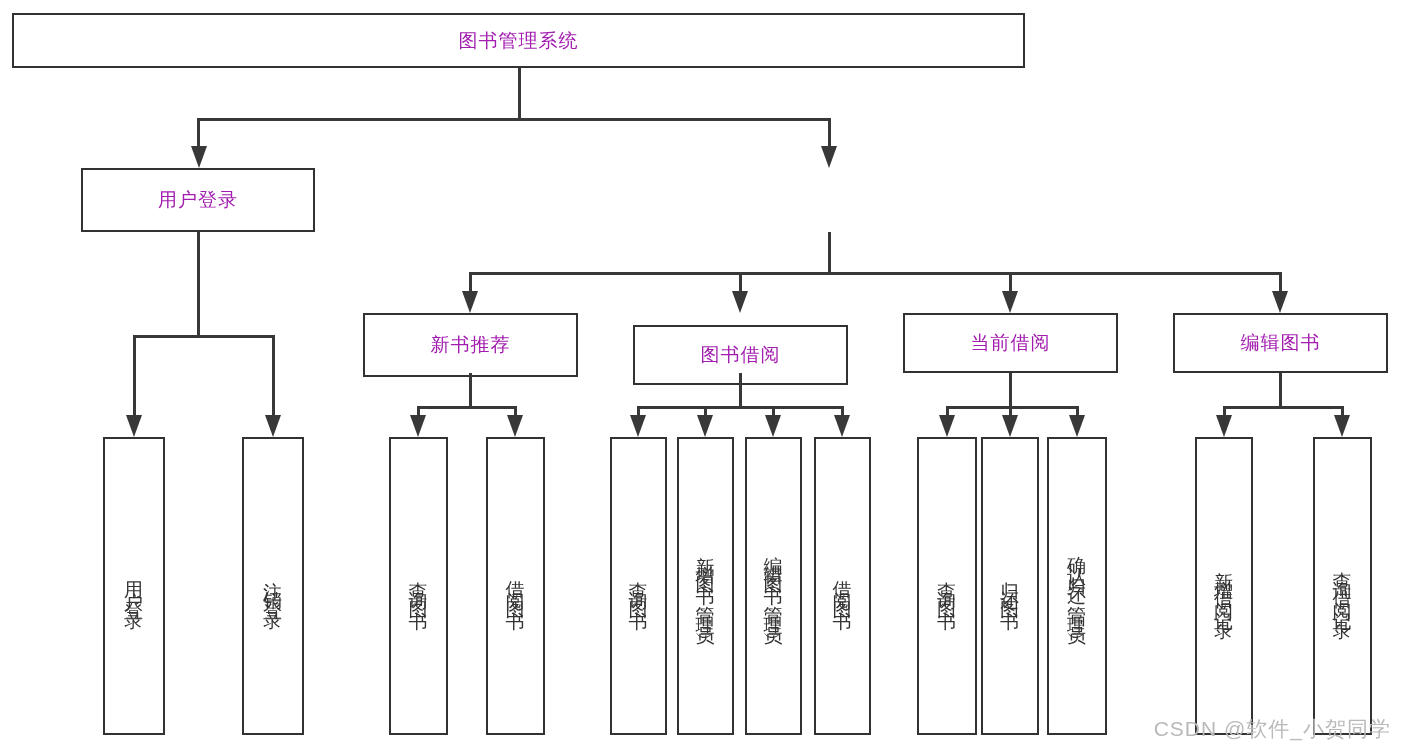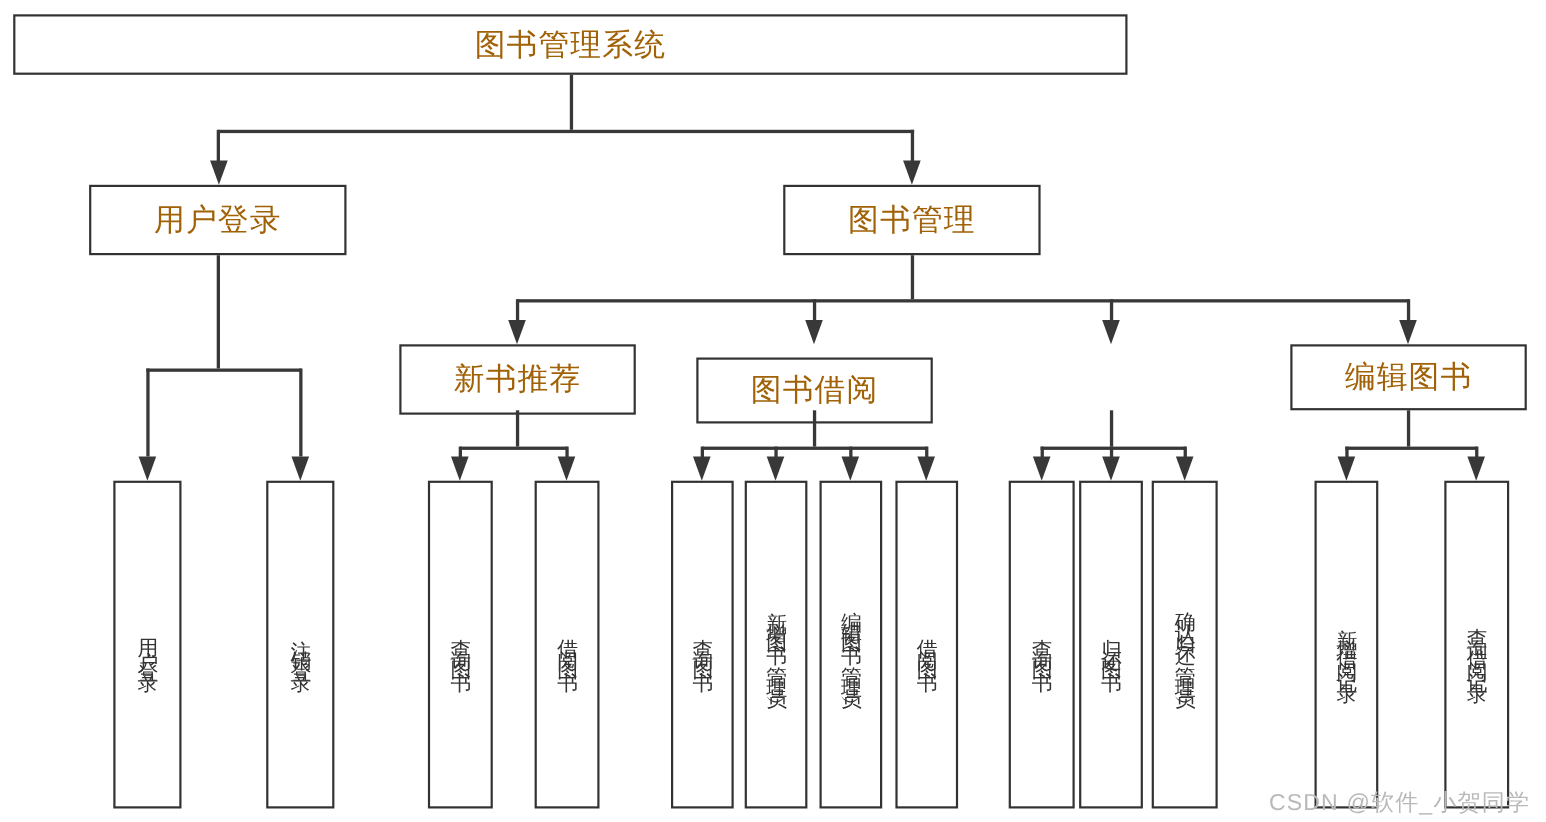--- a/index.html
+++ b/index.html
@@ -3,21 +3,21 @@
 <meta charset="utf-8">
 <style>
   html,body{margin:0;padding:0;background:#fff;}
   .canvas{
     position:relative;width:1405px;height:747px;background:#ffffff;overflow:hidden;
     font-family:"Liberation Sans", sans-serif;
   }
   .box{
     position:absolute;background:#ffffff;border:2.5px solid #323232;
     display:flex;align-items:center;justify-content:center;
-    font-size:28px;color:#a16207;letter-spacing:1px;box-sizing:border-box;
+    font-size:19px;color:#a21caf;letter-spacing:1px;box-sizing:border-box;
   }
   .vbox{
     position:absolute;background:#ffffff;border:2.5px solid #323232;
     display:flex;align-items:center;justify-content:center;box-sizing:border-box;
     font-size:19px;color:#333333;
   }
   .vtext{
     writing-mode:vertical-rl;text-orientation:mixed;letter-spacing:10px;
     line-height:1;white-space:nowrap;
   }
@@ -45,23 +45,20 @@
   <div class="v-line" style="left:518px;top:68px;height:50px;"></div>
   <div class="h-line" style="left:198px;top:118px;width:633px;"></div>
   <div class="v-line" style="left:197px;top:118px;height:30px;"></div>
   <div class="arrow" style="left:191px;top:146px;"></div>
   <div class="v-line" style="left:828px;top:118px;height:30px;"></div>
   <div class="arrow" style="left:821px;top:146px;"></div>
 
   <div class="box" style="left:81px;top:168px;width:234px;height:64px;">
     <span>用户登录</span>
   </div>
-  <div class="box" style="left:712px;top:168px;width:234px;height:64px;">
-    <span>图书管理</span>
-  </div>
 
   <div class="v-line" style="left:197px;top:232px;height:103px;"></div>
   <div class="h-line" style="left:133px;top:335px;width:141px;"></div>
   <div class="v-line" style="left:133px;top:335px;height:80px;"></div>
   <div class="arrow" style="left:126px;top:415px;"></div>
   <div class="v-line" style="left:272px;top:335px;height:80px;"></div>
   <div class="arrow" style="left:265px;top:415px;"></div>
 
   <div class="v-line" style="left:828px;top:232px;height:40px;"></div>
   <div class="h-line" style="left:470px;top:272px;width:811px;"></div>
@@ -72,20 +69,23 @@
   <div class="v-line" style="left:1009px;top:272px;height:20px;"></div>
   <div class="arrow" style="left:1002px;top:291px;"></div>
   <div class="v-line" style="left:1279px;top:272px;height:20px;"></div>
   <div class="arrow" style="left:1272px;top:291px;"></div>
 
   <div class="box" style="left:363px;top:313px;width:215px;height:64px;">
     <span>新书推荐</span>
   </div>
   <div class="box" style="left:633px;top:313px;width:215px;height:60px;margin-top:12px;">
     <span>图书借阅</span>
+  </div>
+  <div class="box" style="left:903px;top:313px;width:215px;height:60px;">
+    <span>当前借阅</span>
   </div>
   <div class="box" style="left:1173px;top:313px;width:215px;height:60px;">
     <span>编辑图书</span>
   </div>
 
   <div class="v-line" style="left:469px;top:373px;height:33px;"></div>
   <div class="v-line" style="left:739px;top:373px;height:33px;"></div>
   <div class="v-line" style="left:1009px;top:373px;height:33px;"></div>
   <div class="v-line" style="left:1279px;top:373px;height:33px;"></div>
 

